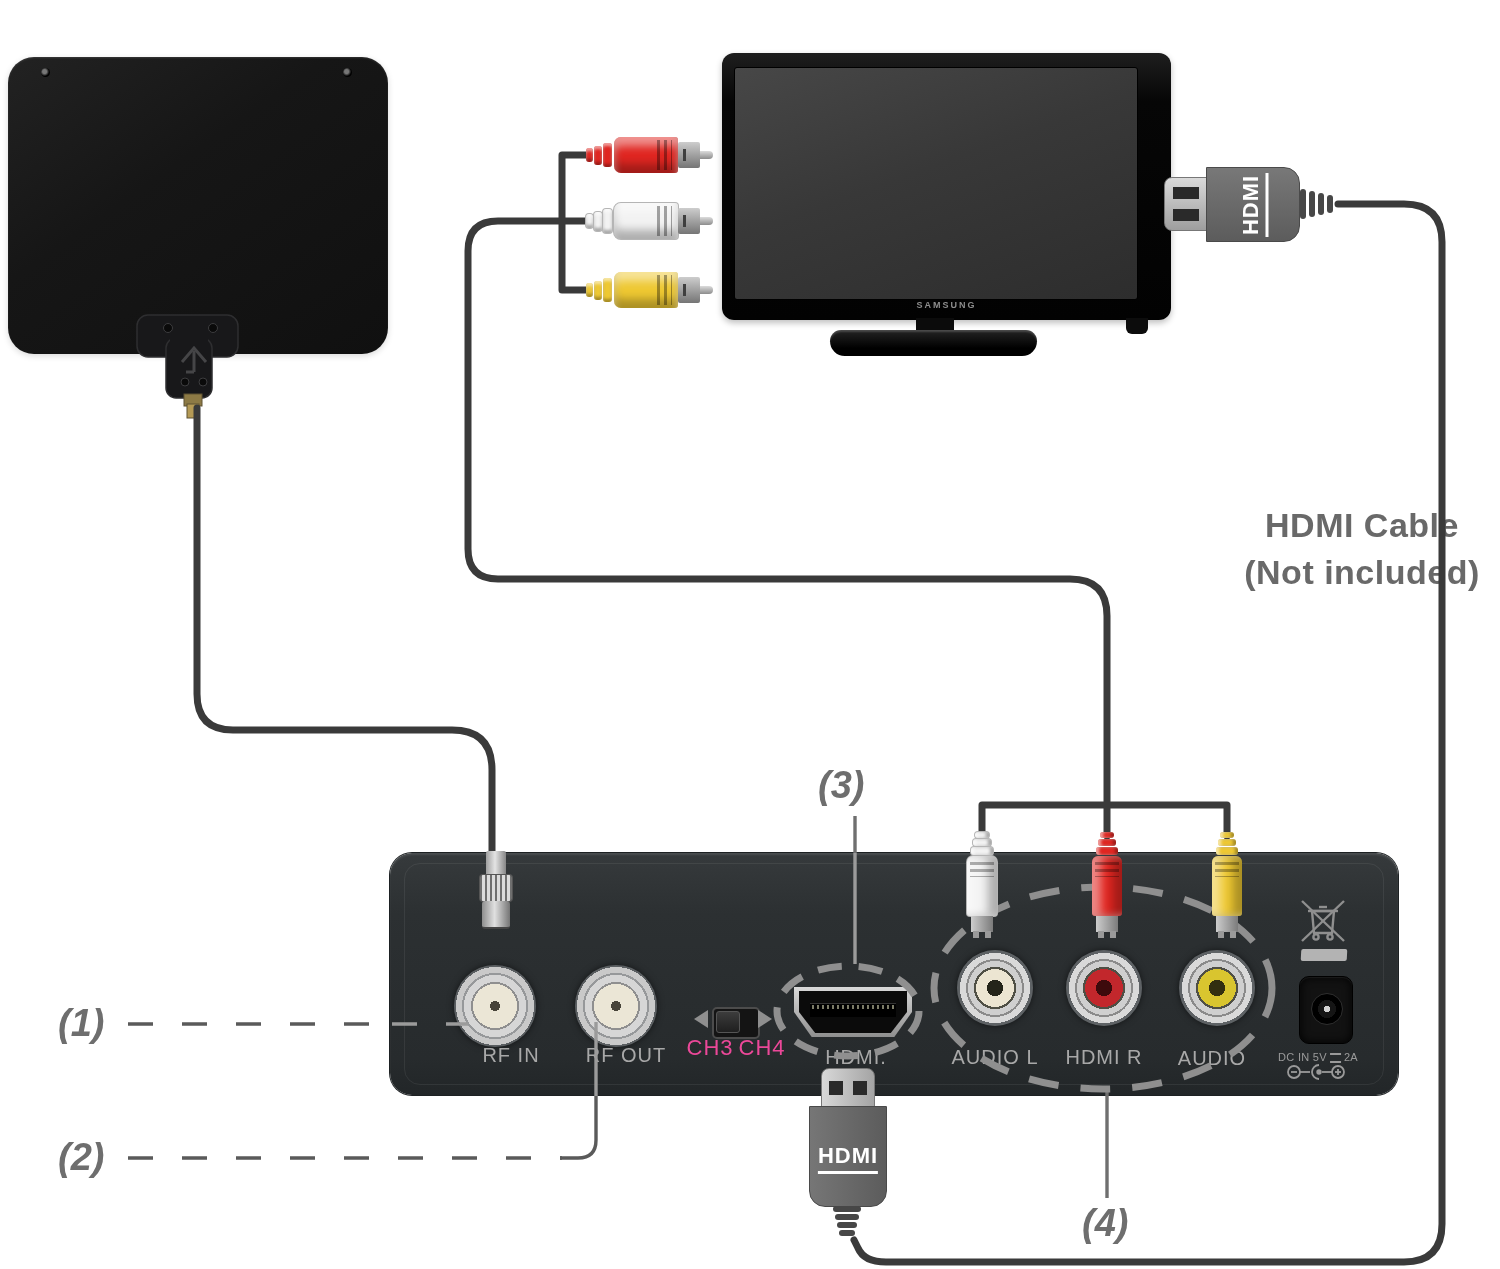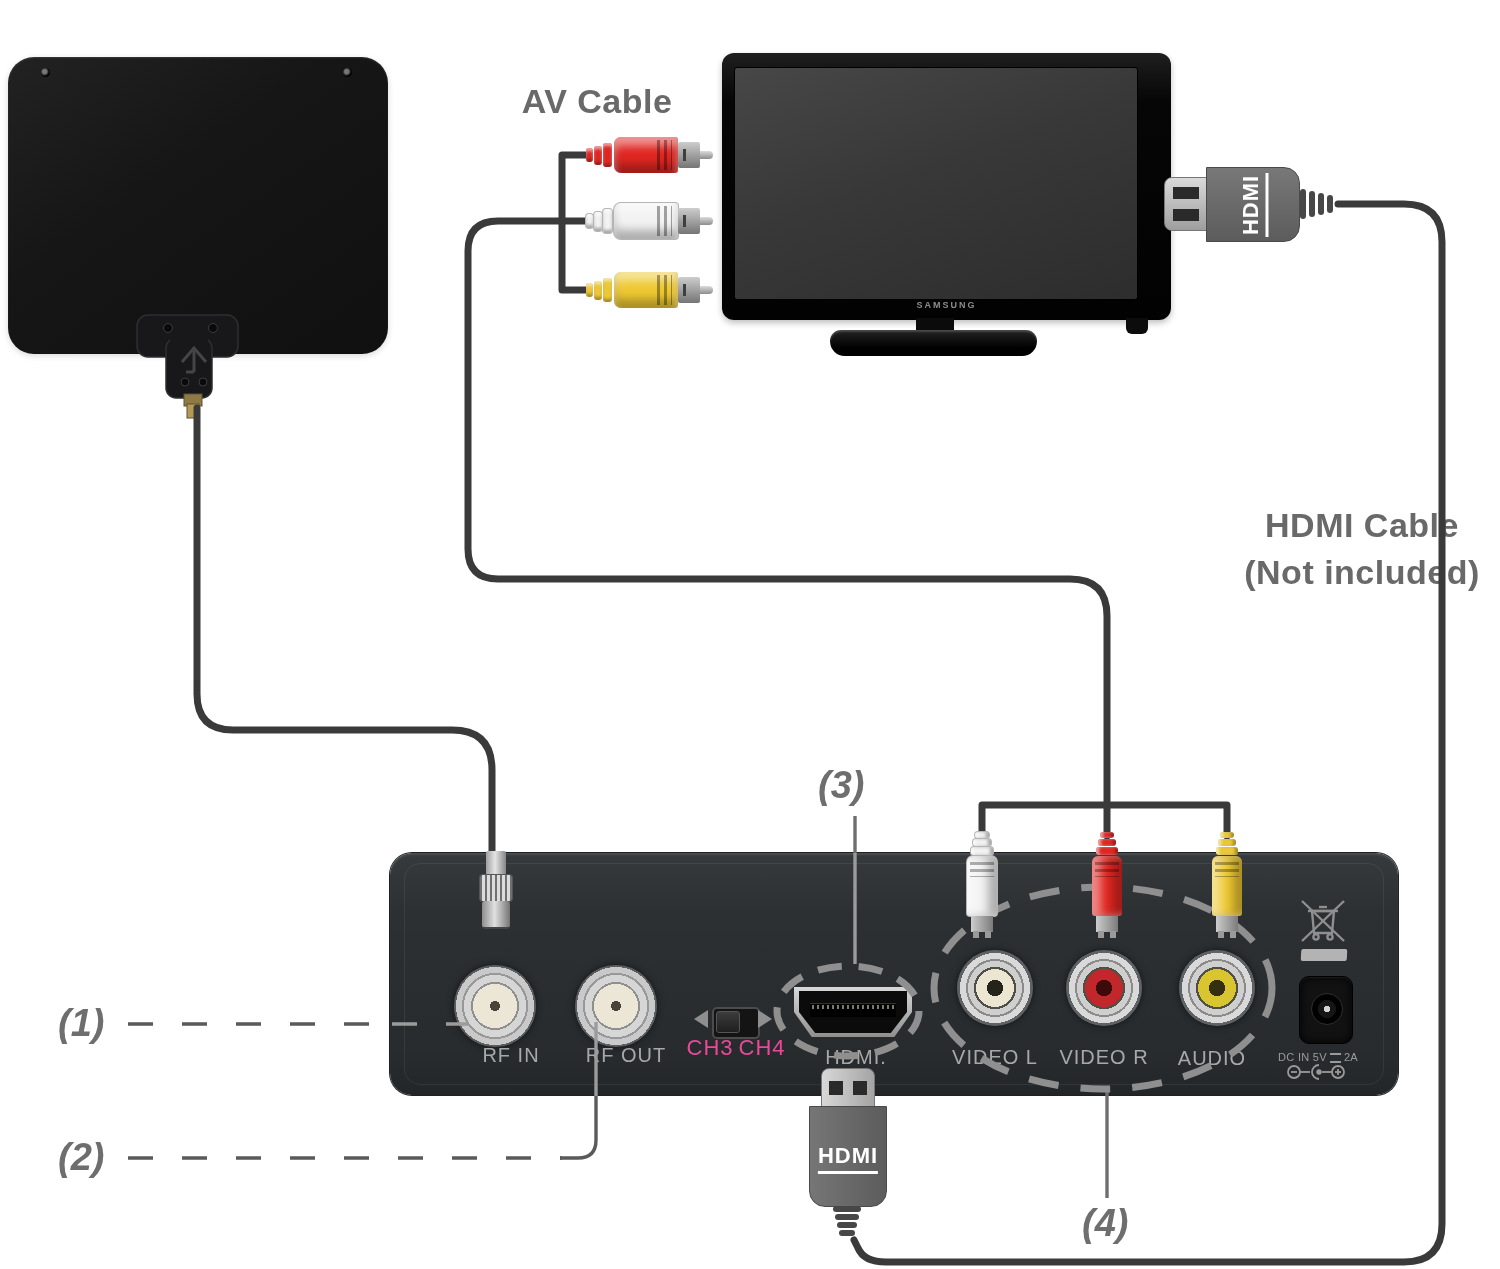--- a/index.html
+++ b/index.html
@@ -173,21 +173,20 @@
   </svg>
 
   <div class="tv">
     <div class="tv-screen"></div>
     <div class="tv-logo">SAMSUNG</div>
   </div>
   <div class="tv-ir"></div>
   <div class="tv-neck"></div>
   <div class="tv-base"></div>
 
-  <div class="biglabel" style="left:457px;top:82px;width:280px">AV Cable</div>
   <div class="biglabel" style="left:1222px;top:506px;width:280px">HDMI Cable</div>
   <div class="biglabel" style="left:1222px;top:553px;width:280px">(Not included)</div>
 
   <div class="box">
     <div class="box-seam"></div>
   </div>
 
   <div class="rfjack" style="left:454px;top:965px"></div>
   <div class="rfjack" style="left:575px;top:965px"></div>
   <div class="portlbl" style="left:511px;top:1044px">RF IN</div>
@@ -203,22 +202,22 @@
 
   <div class="hdmi-port-outer"></div>
   <div class="hdmi-port-inner"></div>
   <div class="hdmi-port-slot"></div>
   <div class="hdmi-port-pins"></div>
   <div class="portlbl" style="left:856px;top:1046px">HDMI.</div>
 
   <div class="rcajack" style="left:957px;top:950px;--inner:#ece5d2;--hole:#24241a"></div>
   <div class="rcajack" style="left:1066px;top:950px;--inner:#c2272c;--hole:#3d0a0c"></div>
   <div class="rcajack" style="left:1179px;top:950px;--inner:#d9c52f;--hole:#332f10"></div>
-  <div class="portlbl" style="left:995px;top:1046px">VIDEO L</div>
-  <div class="portlbl" style="left:1104px;top:1046px">VIDEO R</div>
+  <div class="portlbl" style="left:995px;top:1046px">AUDIO L</div>
+  <div class="portlbl" style="left:1104px;top:1046px">HDMI R</div>
   <div class="portlbl" style="left:1212px;top:1047px">AUDIO</div>
 
   <svg class="weee-svg" width="58" height="56" viewBox="0 0 58 56">
     <g stroke="#8f8f8f" stroke-width="2.4" fill="none">
       <path d="M18 18 H40 L38 40 H20 Z"></path>
       <path d="M14 18 H44"></path>
         <path d="M25 14 H33"></path>
       <circle cx="22" cy="44" r="2.6"></circle>
         <circle cx="36" cy="44" r="2.6"></circle>
       <path d="M8 8 L50 48"></path>

